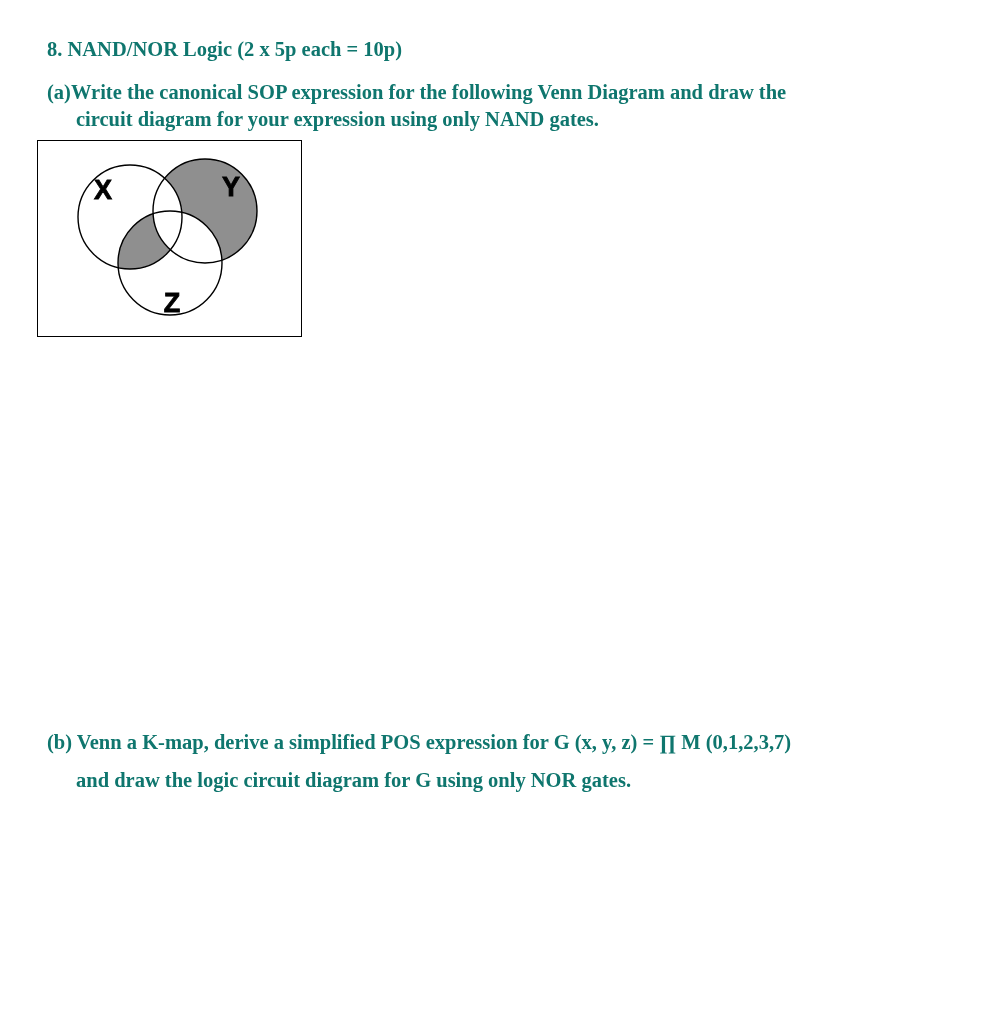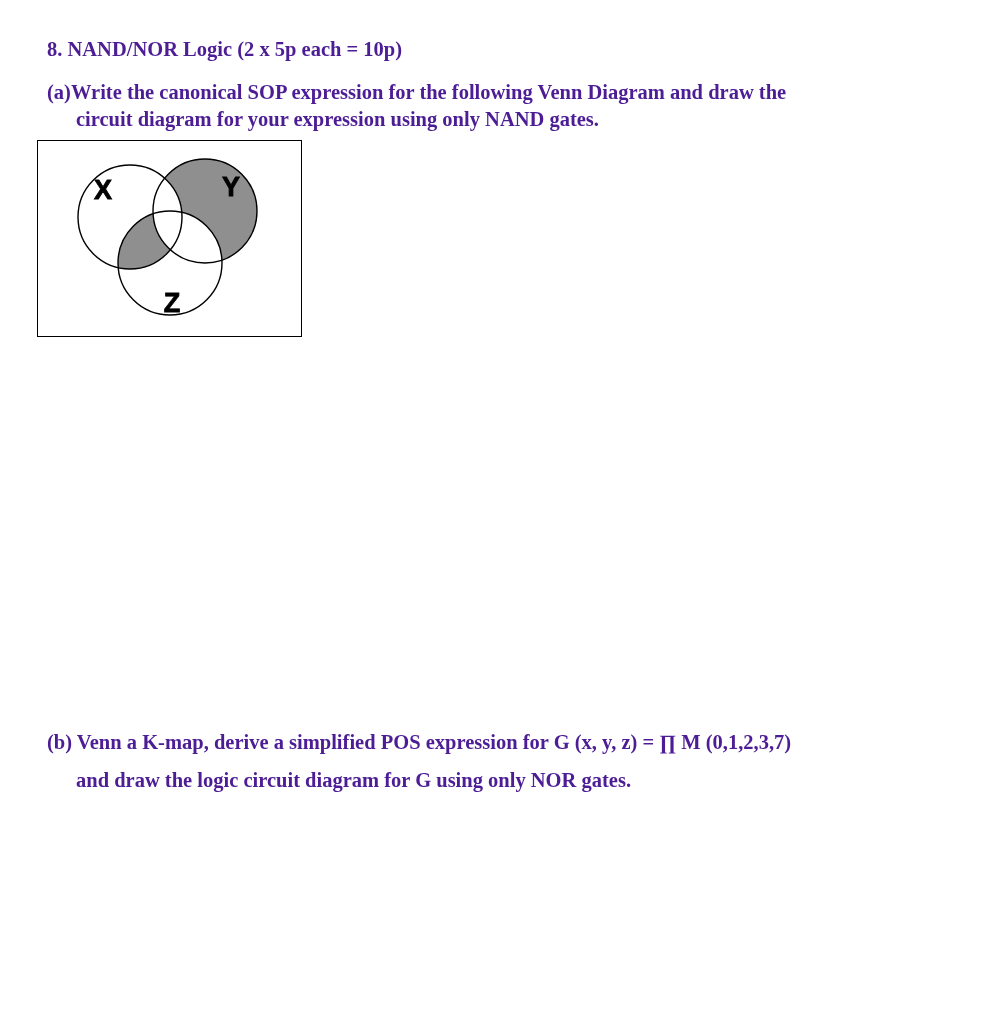--- a/index.html
+++ b/index.html
@@ -6,21 +6,21 @@
     margin: 0;
     padding: 0;
     background: #ffffff;
   }
   .page {
     position: relative;
     width: 990px;
     height: 1024px;
     background: #ffffff;
     font-family: "Liberation Serif", serif;
-    color: #4c1d95;
+    color: #0f766e;
     overflow: hidden;
   }
   .txt {
     position: absolute;
     font-weight: bold;
     font-size: 20.5px;
     line-height: 27px;
     white-space: nowrap;
   }
   .heading   { left: 47px;  top: 36px;  }

